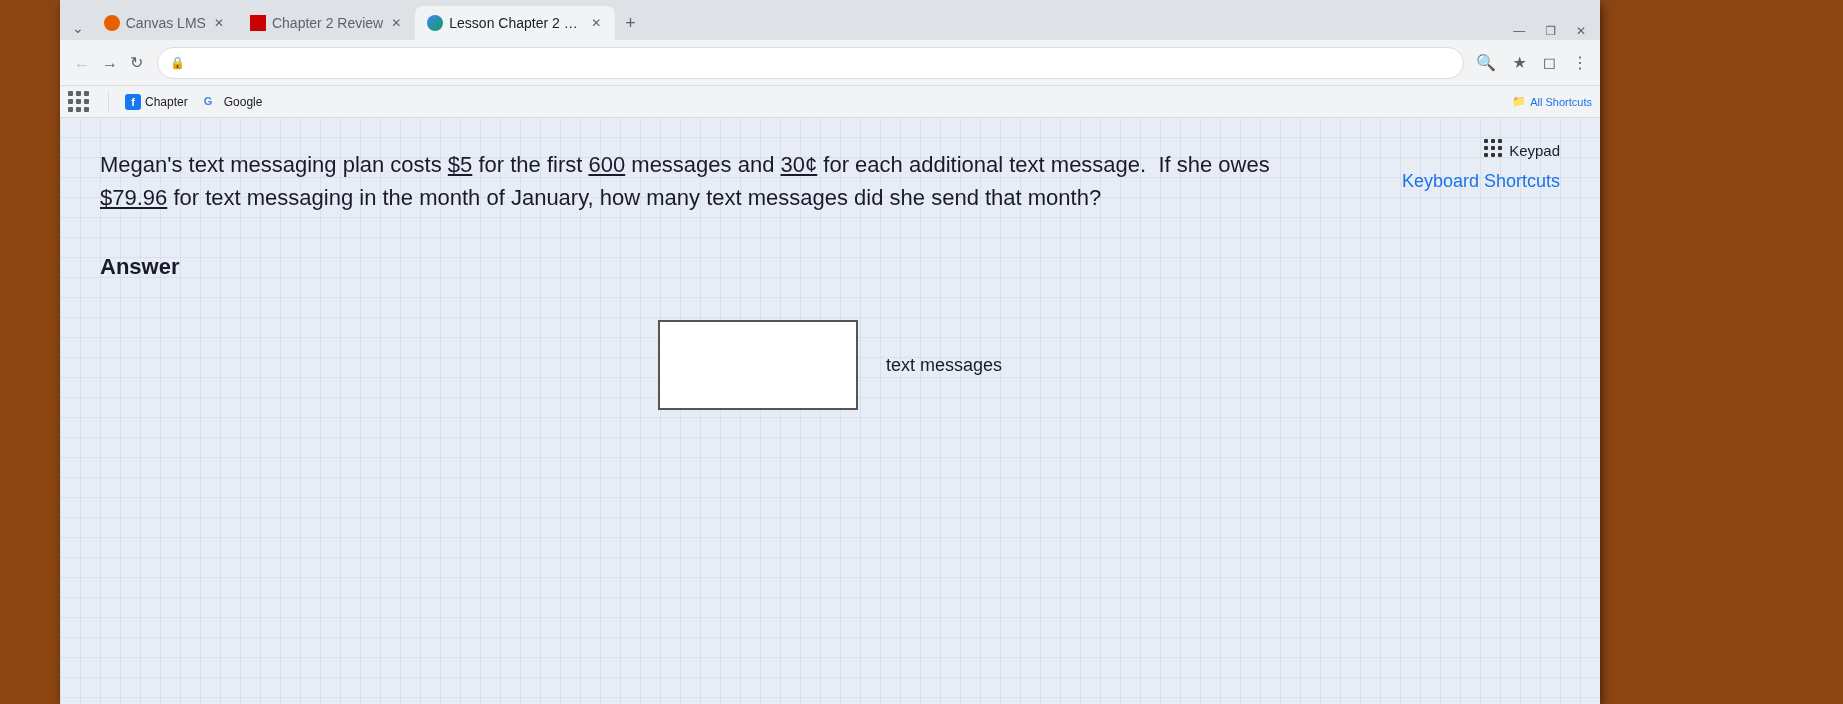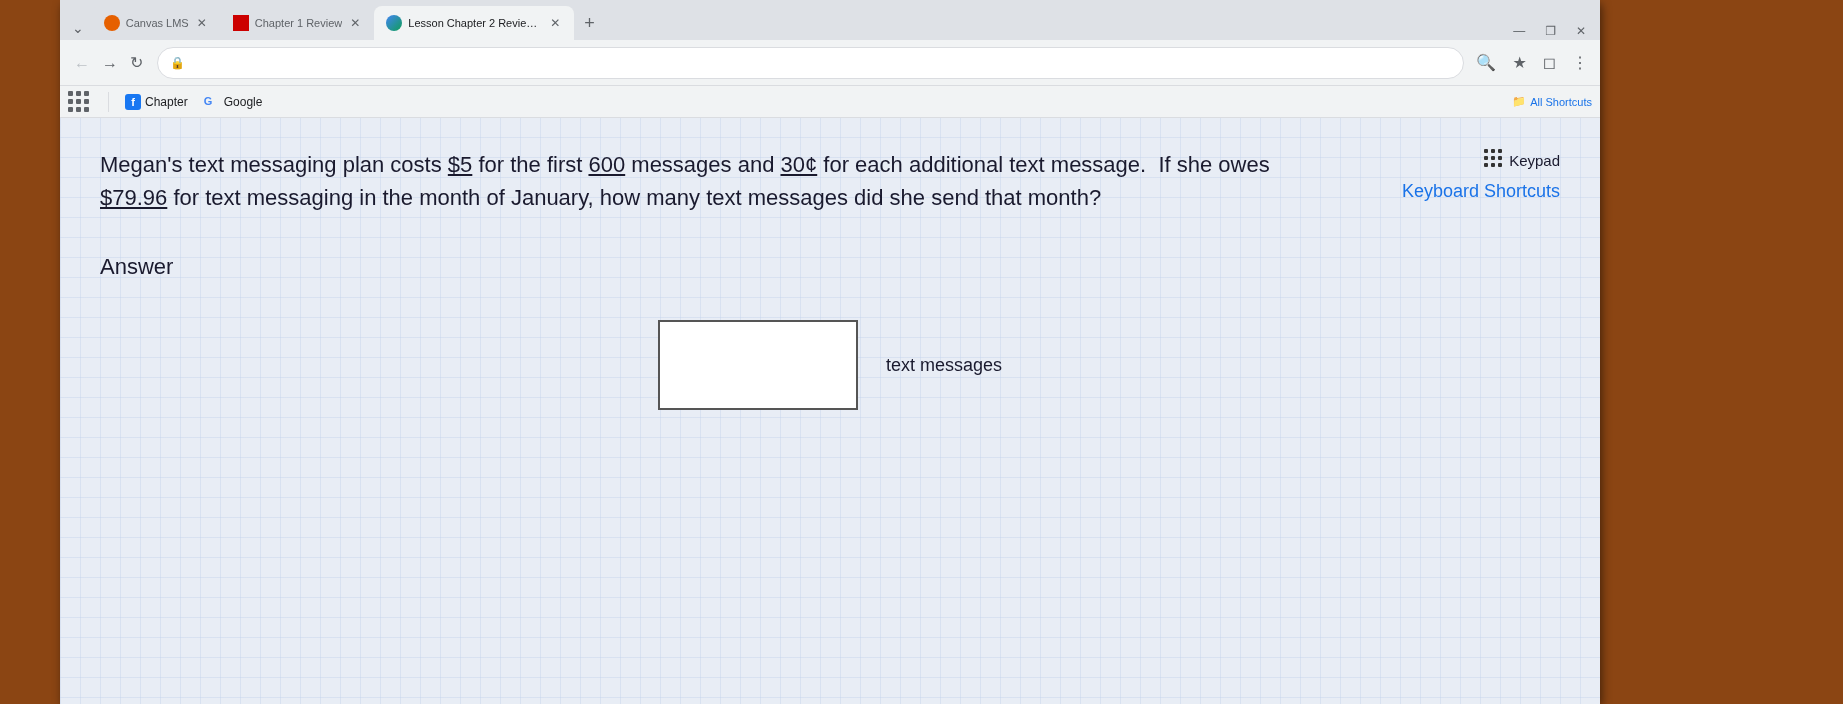--- a/index.html
+++ b/index.html
@@ -72,21 +72,21 @@
       height: 16px;
       margin-right: 6px;
       flex-shrink: 0;
     }
 
     .tab-label {
       flex: 1;
       overflow: hidden;
       white-space: nowrap;
       text-overflow: ellipsis;
-      font-size: 11px;
+      font-size: 14px;
     }
 
     .tab-close {
       margin-left: 6px;
       font-size: 12px;
       color: #5f6368;
       cursor: pointer;
       padding: 2px;
     }
 
@@ -254,21 +254,21 @@
     .question-text .underline {
       text-decoration: underline;
     }
 
     .answer-section {
       margin-top: 20px;
     }
 
     .answer-label {
       font-size: 22px;
-      font-weight: normal;
+      font-weight: bold;
       color: #1a1a2e;
       margin-bottom: 40px;
     }
 
     .answer-input-row {
       display: flex;
       align-items: center;
       justify-content: center;
       gap: 28px;
       margin-top: 20px;
@@ -283,21 +283,21 @@
       padding: 8px;
     }
 
     .unit-label {
       font-size: 18px;
       color: #1a1a2e;
     }
 
     .keypad-section {
       position: absolute;
-      top: 30px;
+      top: 20px;
       right: 40px;
       text-align: right;
     }
 
     .keypad-btn {
       display: flex;
       align-items: center;
       justify-content: flex-end;
       gap: 6px;
       font-size: 15px;
@@ -380,21 +380,21 @@
         <span class="canvas-favicon"></span>
       </span>
       <span class="tab-label">Canvas LMS</span>
       <span class="tab-close">✕</span>
     </div>
 
     <div class="tab inactive">
       <span class="tab-favicon">
         <span class="hawkes-favicon"></span>
       </span>
-      <span class="tab-label">Chapter 1 Review</span>
+      <span class="tab-label">Chapter 2 Review</span>
       <span class="tab-close">✕</span>
     </div>
 
     <div class="tab active">
       <span class="tab-favicon">
         <span class="globe-favicon"></span>
       </span>
       <span class="tab-label">Lesson Chapter 2 Review Certi</span>
       <span class="tab-close">✕</span>
     </div>

